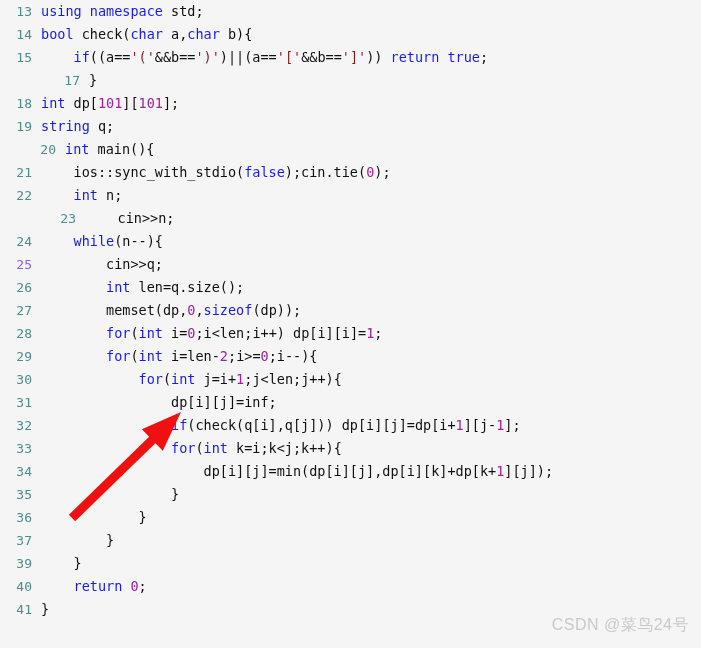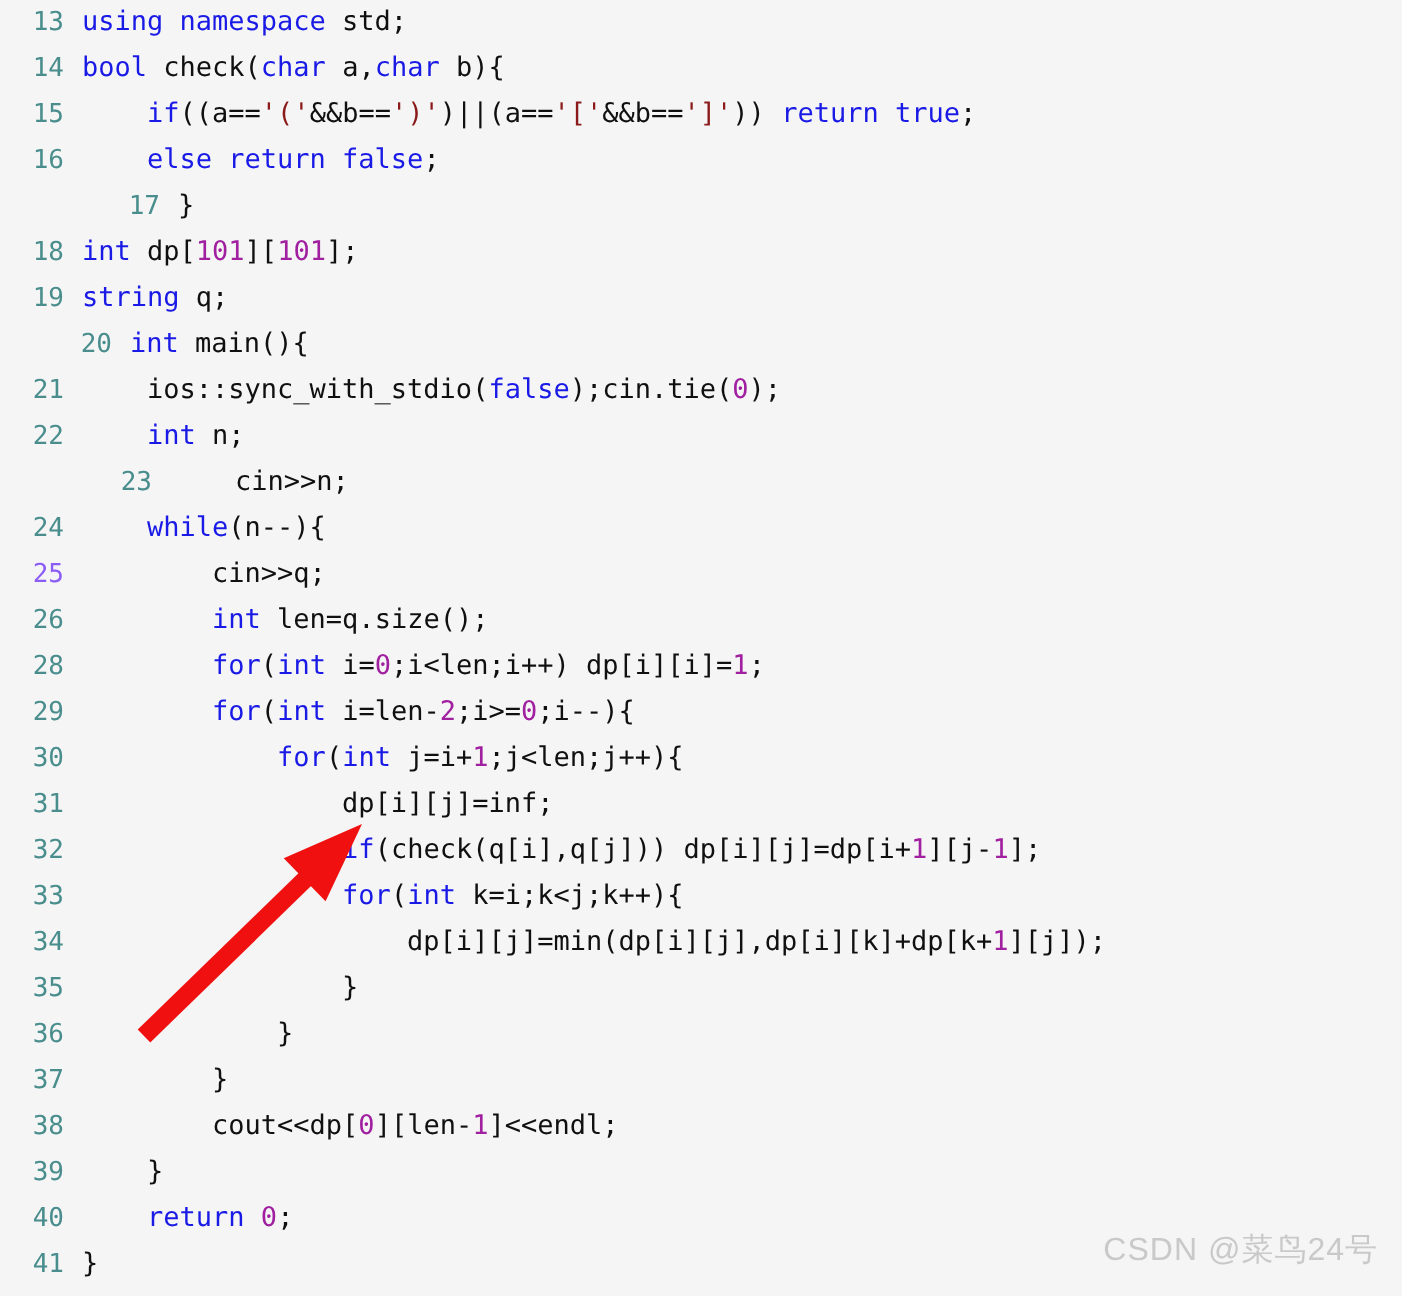--- a/index.html
+++ b/index.html
@@ -65,42 +65,41 @@
   }
 </style>
 </head>
 <body>
 
 <div id="code-view" style="background: rgb(245, 245, 245);">
   <div id="code-lines" style="color: rgb(16, 16, 16);">
       <div class="code-line"><span class="gutter" style="color: rgb(74, 141, 141);">13</span><span><span class="kw">using namespace </span><span class="src">std;</span></span></div>
       <div class="code-line"><span class="gutter" style="color: rgb(74, 141, 141);">14</span><span><span class="kw">bool </span><span class="src">check(</span><span class="kw">char </span><span class="src">a,</span><span class="kw">char </span><span class="src">b){</span></span></div>
       <div class="code-line"><span class="gutter" style="color: rgb(74, 141, 141);">15</span><span><span class="src">    </span><span class="kw">if</span><span class="src">((a==</span><span class="chr">'('</span><span class="src">&amp;&amp;b==</span><span class="chr">')'</span><span class="src">)||(a==</span><span class="chr">'['</span><span class="src">&amp;&amp;b==</span><span class="chr">']'</span><span class="src">)) </span><span class="kw">return true</span><span class="src">;</span></span></div>
-      <div class="code-line"><span class="gutter" style="color: rgb(74, 141, 141);">16</span><span><span class="src">    </span><span class="kw">else return false</span><span class="src">;</span></span></div>
       <div class="code-line"><span class="gutter" style="color: rgb(74, 141, 141); padding-left: 48px;">17</span><span><span class="src">}</span></span></div>
       <div class="code-line"><span class="gutter" style="color: rgb(74, 141, 141);">18</span><span><span class="kw">int </span><span class="src">dp[</span><span class="num">101</span><span class="src">][</span><span class="num">101</span><span class="src">];</span></span></div>
       <div class="code-line"><span class="gutter" style="color: rgb(74, 141, 141);">19</span><span><span class="kw">string </span><span class="src">q;</span></span></div>
       <div class="code-line"><span class="gutter" style="color: rgb(74, 141, 141); padding-left: 24px;">20</span><span><span class="kw">int </span><span class="src">main(){</span></span></div>
       <div class="code-line"><span class="gutter" style="color: rgb(74, 141, 141);">21</span><span><span class="src">    ios::sync_with_stdio(</span><span class="kw">false</span><span class="src">);cin.tie(</span><span class="num">0</span><span class="src">);</span></span></div>
       <div class="code-line"><span class="gutter" style="color: rgb(74, 141, 141);">22</span><span><span class="src">    </span><span class="kw">int </span><span class="src">n;</span></span></div>
       <div class="code-line"><span class="gutter" style="color: rgb(74, 141, 141); padding-left: 44px;">23</span><span><span class="src">    cin&gt;&gt;n;</span></span></div>
       <div class="code-line"><span class="gutter" style="color: rgb(74, 141, 141);">24</span><span><span class="src">    </span><span class="kw">while</span><span class="src">(n--){</span></span></div>
       <div class="code-line"><span class="gutter" style="color: #8b5cf6;">25</span><span><span class="src">        cin&gt;&gt;q;</span></span></div>
       <div class="code-line"><span class="gutter" style="color: rgb(74, 141, 141);">26</span><span><span class="src">        </span><span class="kw">int </span><span class="src">len=q.size();</span></span></div>
+      <div class="code-line"><span class="gutter" style="color: rgb(74, 141, 141);">27</span><span><span class="src">        memset(dp,</span><span class="num">0</span><span class="src">,</span><span class="kw">sizeof</span><span class="src">(dp));</span></span></div>
       <div class="code-line"><span class="gutter" style="color: rgb(74, 141, 141);">28</span><span><span class="src">        </span><span class="kw">for</span><span class="src">(</span><span class="kw">int </span><span class="src">i=</span><span class="num">0</span><span class="src">;i&lt;len;i++) dp[i][i]=</span><span class="num">1</span><span class="src">;</span></span></div>
       <div class="code-line"><span class="gutter" style="color: rgb(74, 141, 141);">29</span><span><span class="src">        </span><span class="kw">for</span><span class="src">(</span><span class="kw">int </span><span class="src">i=len-</span><span class="num">2</span><span class="src">;i&gt;=</span><span class="num">0</span><span class="src">;i--){</span></span></div>
       <div class="code-line"><span class="gutter" style="color: rgb(74, 141, 141);">30</span><span><span class="src">            </span><span class="kw">for</span><span class="src">(</span><span class="kw">int </span><span class="src">j=i+</span><span class="num">1</span><span class="src">;j&lt;len;j++){</span></span></div>
       <div class="code-line"><span class="gutter" style="color: rgb(74, 141, 141);">31</span><span><span class="src">                dp[i][j]=inf;</span></span></div>
       <div class="code-line"><span class="gutter" style="color: rgb(74, 141, 141);">32</span><span><span class="src">                </span><span class="kw">if</span><span class="src">(check(q[i],q[j])) dp[i][j]=dp[i+</span><span class="num">1</span><span class="src">][j-</span><span class="num">1</span><span class="src">];</span></span></div>
       <div class="code-line"><span class="gutter" style="color: rgb(74, 141, 141);">33</span><span><span class="src">                </span><span class="kw">for</span><span class="src">(</span><span class="kw">int </span><span class="src">k=i;k&lt;j;k++){</span></span></div>
       <div class="code-line"><span class="gutter" style="color: rgb(74, 141, 141);">34</span><span><span class="src">                    dp[i][j]=min(dp[i][j],dp[i][k]+dp[k+</span><span class="num">1</span><span class="src">][j]);</span></span></div>
       <div class="code-line"><span class="gutter" style="color: rgb(74, 141, 141);">35</span><span><span class="src">                }</span></span></div>
       <div class="code-line"><span class="gutter" style="color: rgb(74, 141, 141); text-align: right;">36</span><span><span class="src">            }</span></span></div>
       <div class="code-line"><span class="gutter" style="color: rgb(74, 141, 141);">37</span><span><span class="src">        }</span></span></div>
-      <div class="code-line"><span class="gutter" style="color: rgb(74, 141, 141);">38</span><span><span class="src">        cout&lt;&lt;dp[</span><span class="num">0</span><span class="src">][len-</span><span class="num">1</span><span class="src">]&lt;&lt;endl;</span></span></div>
       <div class="code-line"><span class="gutter" style="color: rgb(74, 141, 141);">39</span><span><span class="src">    }</span></span></div>
       <div class="code-line"><span class="gutter" style="color: rgb(74, 141, 141);">40</span><span><span class="src">    </span><span class="kw">return </span><span class="num">0</span><span class="src">;</span></span></div>
       <div class="code-line"><span class="gutter" style="color: rgb(74, 141, 141);">41</span><span><span class="src">}</span></span></div>
     </div>
 </div>
 
 <svg id="arrow-annotation" viewBox="0 0 701 648" width="701" height="648">
   <g>
     <line id="arrow-shaft" x1="72" y1="518" x2="156.62527758894836" y2="435.70385849148147" stroke="#f01010" stroke-width="9" stroke-linecap="butt"></line>
     <polygon id="arrow-head" points="181,412 162.78144061559283,450.6404463477951 141.8662713584033,429.1333383380436" fill="#f01010"></polygon>

